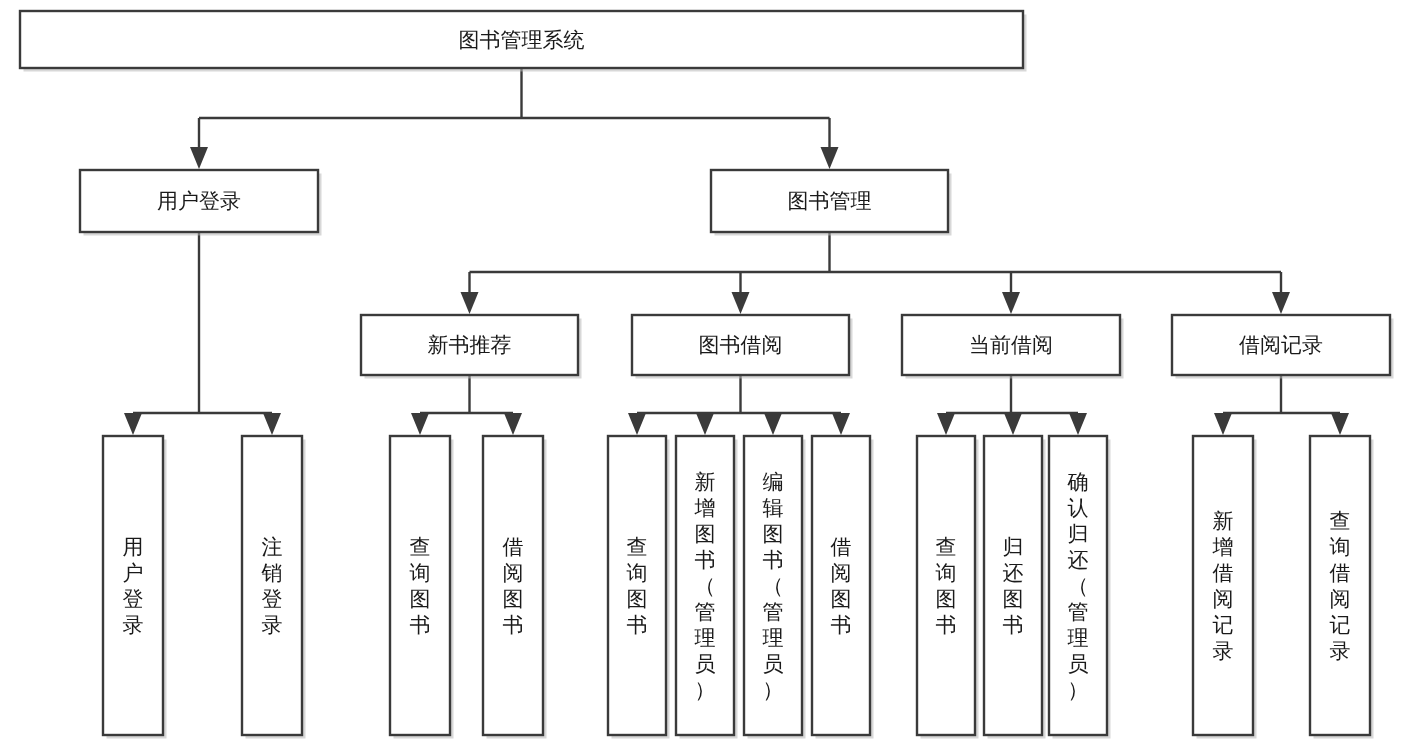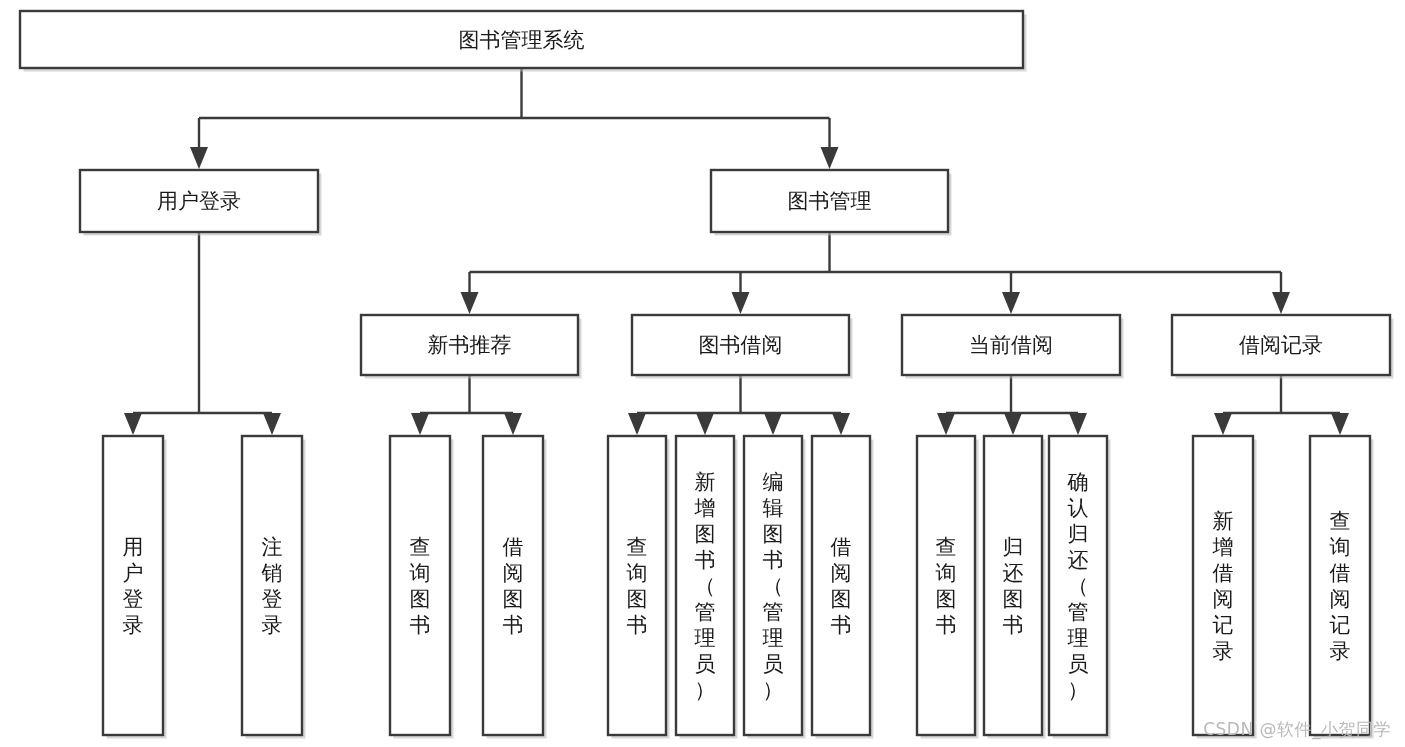--- a/index.html
+++ b/index.html
@@ -228,14 +228,13 @@
           <text x="1223" class="node-label-vert"><tspan x="1223" y="527.78">新</tspan><tspan x="1223" y="553.78">增</tspan><tspan x="1223" y="579.78">借</tspan><tspan x="1223" y="605.78">阅</tspan><tspan x="1223" y="631.78">记</tspan><tspan x="1223" y="657.78">录</tspan></text>
         </g>
         <g>
           <rect x="1313.5" y="439.5" width="60" height="299" class="node-shadow"></rect>
           <rect x="1310" y="436" width="60" height="299" class="node-box"></rect>
           <text x="1340" class="node-label-vert"><tspan x="1340" y="527.78">查</tspan><tspan x="1340" y="553.78">询</tspan><tspan x="1340" y="579.78">借</tspan><tspan x="1340" y="605.78">阅</tspan><tspan x="1340" y="631.78">记</tspan><tspan x="1340" y="657.78">录</tspan></text>
         </g>
       </g>
   </svg>
 
-  <div class="watermark">CSDN @软件_小贺同学</div>
 </div>
 
 </body></html>

